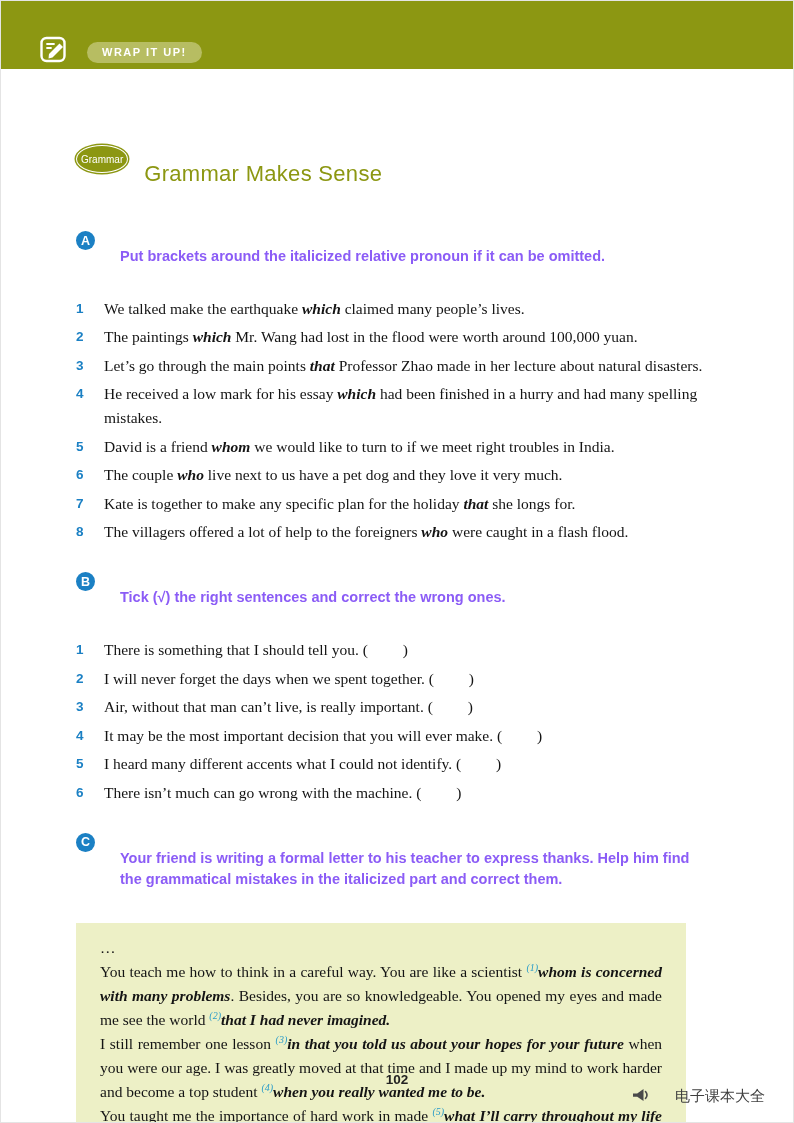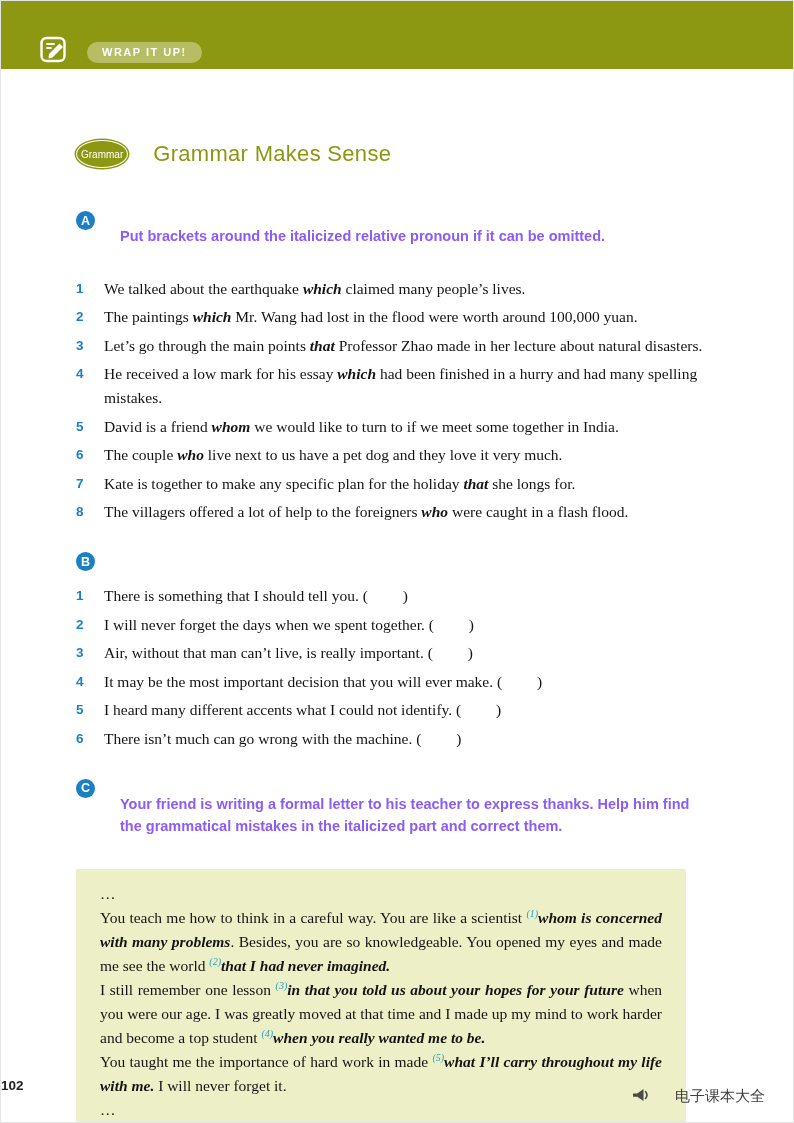--- a/index.html
+++ b/index.html
@@ -18,21 +18,21 @@
   .topbar-icon{position:absolute;left:38px;top:32px;width:32px;height:32px;}
   .wrap-badge{
     position:absolute;left:86px;top:41px;
     height:21px;line-height:21px;padding:0 15px;
     background:#b7bd62;border-radius:11px;
     color:#fff;font-family:"Liberation Sans",sans-serif;
     font-weight:bold;font-size:11px;letter-spacing:1.5px;
   }
   
   .content{padding:0 79px 0 75px;}
-  .main-title{display:flex;align-items:center;gap:9px;padding-top:56px;}
+  .main-title{display:flex;align-items:flex-start;padding-top:76px;}
   .grammar-badge{
     flex:none;
     min-width:34px;height:22px;padding:2px 4px;
     background:#8c9712;color:#fff;
     border:1.5px solid #fff;box-shadow:0 0 0 1.5px #8c9712;
     border-radius:50%;
     font-family:"Liberation Sans",sans-serif;font-size:10px;
     display:flex;align-items:center;justify-content:center;
   }
   .page-title{
@@ -69,22 +69,22 @@
   .letter-box{
     margin-top:16px;width:610px;box-sizing:border-box;
     background:#edf0c6;padding:13px 24px 16px 24px;
   }
   .letter-box p{
     margin:0;font-size:15.5px;line-height:24px;
     text-align:justify;
   }
   
   .page-number{
-    position:absolute;left:0;right:0;bottom:29px;
-    text-align:left;font-family:"Liberation Sans",sans-serif;
+    position:absolute;left:0;right:0;bottom:35px;
+    text-align:center;font-family:"Liberation Sans",sans-serif;
     font-weight:bold;font-size:13.5px;color:#222;
   }
   .site-watermark{
     position:absolute;right:28px;bottom:15px;
     display:flex;align-items:center;gap:24px;
     font-family:"Liberation Sans",sans-serif;
     font-size:15px;color:#3f3f3f;
   }
 </style>
 </head>
@@ -111,56 +111,57 @@
     </div>
 
     <section class="exercise">
       <div class="ex-header">
         <span class="circle">A</span>
         <p class="instruction">Put brackets around the italicized relative pronoun if it can be omitted.</p>
       </div>
       <ol class="items">
         <li>
             <span class="num">1</span>
-            <span class="sentence"><span>We talked about the earthquake </span><span class="it">which</span><span> claimed many people’s lives.</span></span>
+            <span class="sentence"><span>We talked make the earthquake </span><span class="it">which</span><span> claimed many people’s lives.</span></span>
           </li>
         <li>
             <span class="num">2</span>
             <span class="sentence"><span>The paintings </span><span class="it">which</span><span> Mr. Wang had lost in the flood were worth around 100,000 yuan.</span></span>
           </li>
         <li>
             <span class="num">3</span>
             <span class="sentence"><span>Let’s go through the main points </span><span class="it">that</span><span> Professor Zhao made in her lecture about natural disasters.</span></span>
           </li>
         <li>
             <span class="num">4</span>
             <span class="sentence"><span>He received a low mark for his essay </span><span class="it">which</span><span> had been finished in a hurry and had many spelling mistakes.</span></span>
           </li>
         <li>
             <span class="num">5</span>
-            <span class="sentence"><span>David is a friend </span><span class="it">whom</span><span> we would like to turn to if we meet some together in India.</span></span>
+            <span class="sentence"><span>David is a friend </span><span class="it">whom</span><span> we would like to turn to if we meet right troubles in India.</span></span>
           </li>
         <li>
             <span class="num">6</span>
             <span class="sentence"><span>The couple </span><span class="it">who</span><span> live next to us have a pet dog and they love it very much.</span></span>
           </li>
         <li>
             <span class="num">7</span>
             <span class="sentence"><span>Kate is together to make any specific plan for the holiday </span><span class="it">that</span><span> she longs for.</span></span>
           </li>
         <li>
             <span class="num">8</span>
             <span class="sentence"><span>The villagers offered a lot of help to the foreigners </span><span class="it">who</span><span> were caught in a flash flood.</span></span>
           </li>
       </ol>
     </section>
 
     <section class="exercise">
       <div class="ex-header">
         <span class="circle">B</span>
+        <p class="instruction">Tick (√) the right sentences and correct the wrong ones.</p>
       </div>
       <ol class="items">
         <li>
             <span class="num">1</span>
             <span class="sentence"><span>There is something that I should tell you. (&nbsp;&nbsp;&nbsp;&nbsp;&nbsp;&nbsp;&nbsp;&nbsp;&nbsp;)</span></span>
           </li>
         <li>
             <span class="num">2</span>
             <span class="sentence"><span>I will never forget the days when we spent together. (&nbsp;&nbsp;&nbsp;&nbsp;&nbsp;&nbsp;&nbsp;&nbsp;&nbsp;)</span></span>
           </li>

